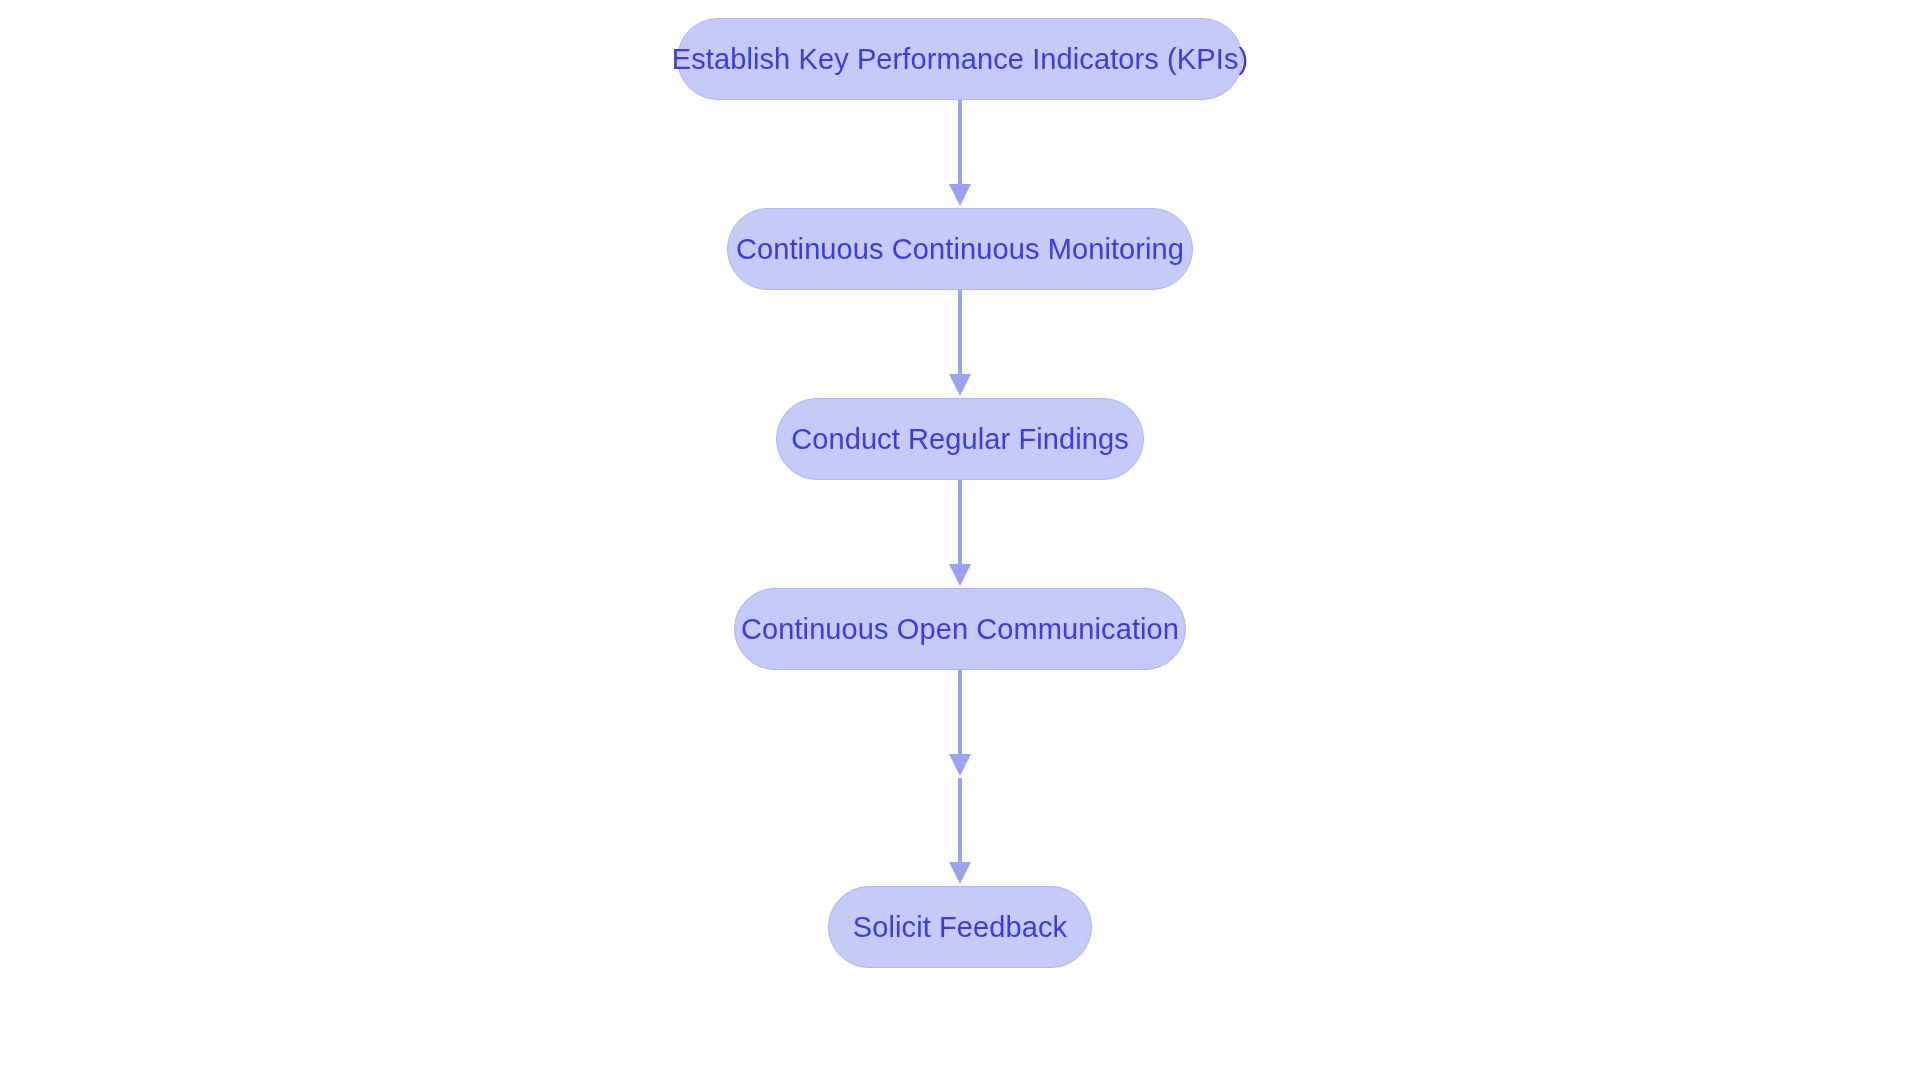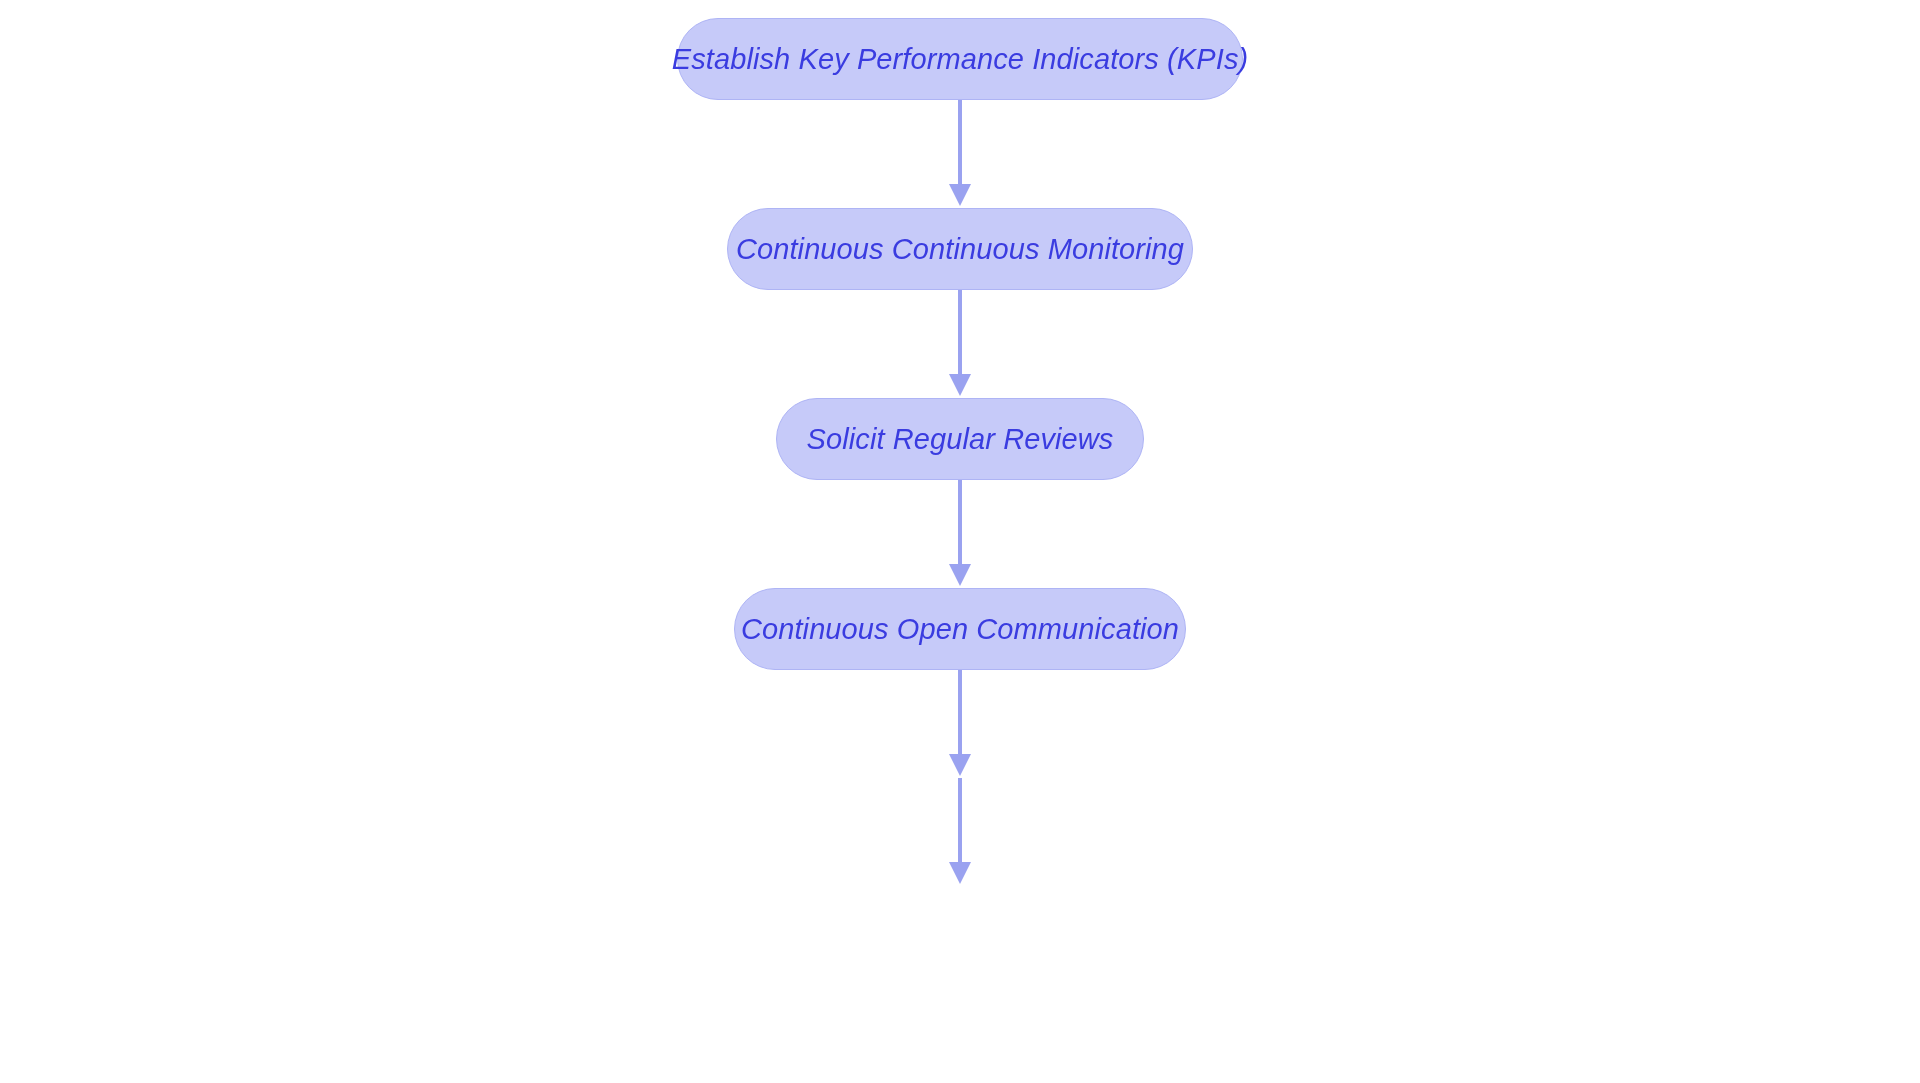--- a/index.html
+++ b/index.html
@@ -13,21 +13,20 @@
     height: 1083px;
     overflow: hidden;
     font-family: "Liberation Sans", "DejaVu Sans", sans-serif;
   }
 
   #flowchart-canvas {
     position: relative;
     width: 1920px;
     height: 1083px;
     background: #ffffff;
-    font-style: italic;
   }
 
   
   .flow-column {
     position: absolute;
     left: 0;
     top: 0;
     width: 1920px;
     height: 1083px;
     display: flex;
@@ -98,21 +97,21 @@
     </div>
 
     <div class="flow-connector">
       <svg viewBox="0 0 26 108" xmlns="http://www.w3.org/2000/svg" aria-hidden="true">
         <line x1="13" y1="0" x2="13" y2="90" stroke="#9aa2f0" stroke-width="4"></line>
         <polygon points="13,106 2,84 24,84" fill="#9aa2f0"></polygon>
       </svg>
     </div>
 
     <div class="flow-node" style="width:368px;">
-      <span class="flow-node-label">Solicit Regular Reviews</span>
+      <span class="flow-node-label">Conduct Regular Findings</span>
     </div>
 
     <div class="flow-connector">
       <svg viewBox="0 0 26 108" xmlns="http://www.w3.org/2000/svg" aria-hidden="true">
         <line x1="13" y1="0" x2="13" y2="90" stroke="#9aa2f0" stroke-width="4"></line>
         <polygon points="13,106 2,84 24,84" fill="#9aa2f0"></polygon>
       </svg>
     </div>
 
     <div class="flow-node" style="width:452px;">
@@ -127,15 +126,18 @@
     </div>
 
 
     <div class="flow-connector">
       <svg viewBox="0 0 26 108" xmlns="http://www.w3.org/2000/svg" aria-hidden="true">
         <line x1="13" y1="0" x2="13" y2="90" stroke="#9aa2f0" stroke-width="4"></line>
         <polygon points="13,106 2,84 24,84" fill="#9aa2f0"></polygon>
       </svg>
     </div>
 
+    <div class="flow-node" style="width:264px;">
+      <span class="flow-node-label">Solicit Feedback</span>
+    </div>
 
   </div>
 </div>
 
 </body></html>

